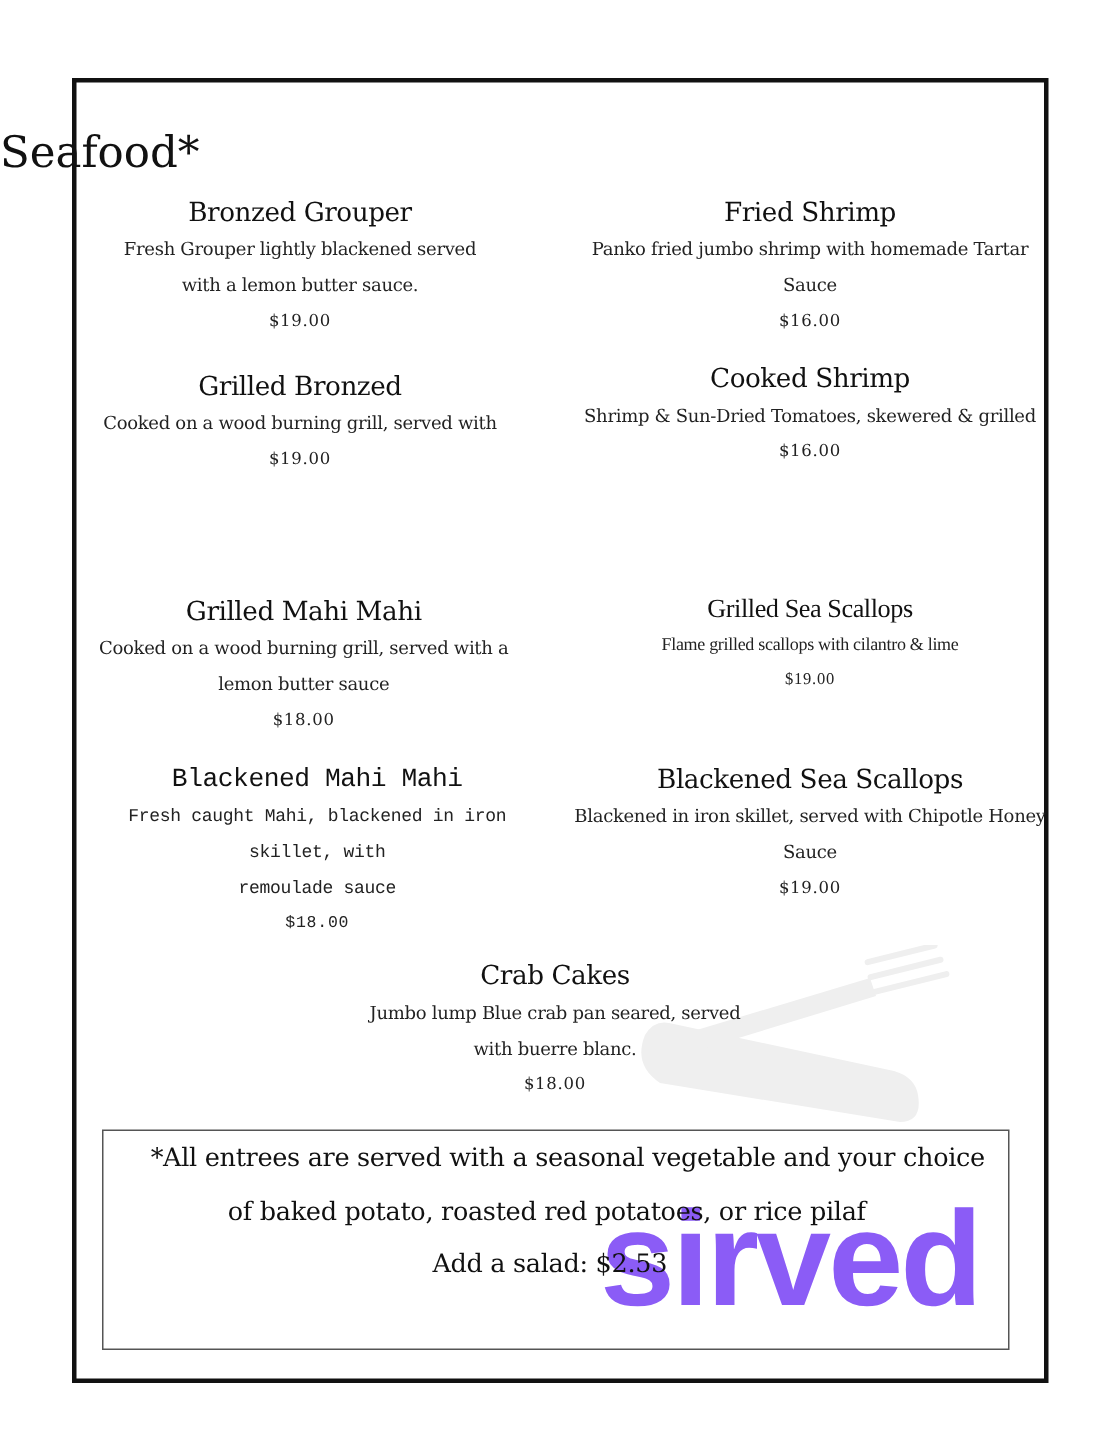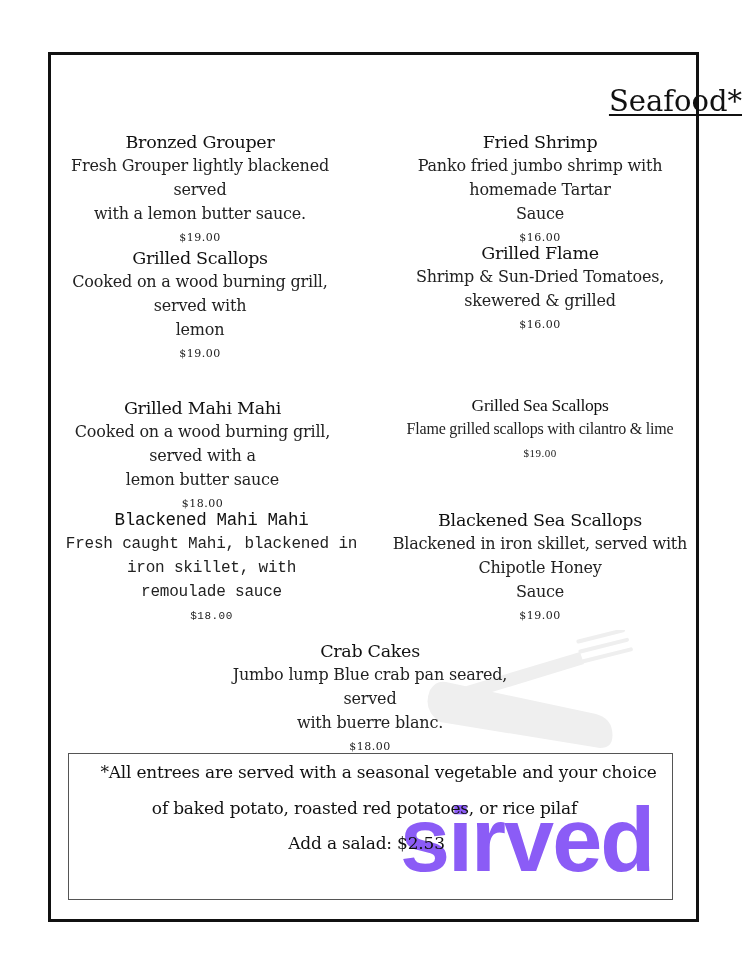--- a/index.html
+++ b/index.html
@@ -43,41 +43,40 @@
       font-size: 90px;
       letter-spacing: -2px;
       color: #8b5cf6;
       line-height: 1;
     }
     .title {
       position: absolute;
       left: 0;
       width: 742px;
       top: 84px;
-      text-align: right;
+      text-align: left;
       font-size: 29px;
       line-height: 34px;
-      text-decoration: underline;
       text-decoration-thickness: 2px;
       text-underline-offset: 3px;
       z-index: 1;
     }
     .item {
       position: absolute;
       text-align: center;
       z-index: 1;
     }
     .item .name {
       font-size: 17.5px;
       line-height: 24px;
       color: #111111;
       letter-spacing: -0.3px;
     }
     .item .desc {
-      font-size: 16px;
+      font-size: 12px;
       line-height: 24px;
       color: #222222;
       letter-spacing: -0.2px;
     }
     .item .price {
       font-size: 11px;
       line-height: 24px;
       color: #222222;
       letter-spacing: 0.5px;
     }
@@ -132,28 +131,27 @@
 </div>
 
 <div class="item" style="left:380px; width:320px; top:130px;">
   <div class="name">Fried Shrimp</div>
   <div class="desc">Panko fried jumbo shrimp with homemade Tartar</div>
   <div class="desc">Sauce</div>
   <div class="price">$16.00</div>
 </div>
 
 <div class="item" style="left:55px; width:290px; top:246px;">
-  <div class="name">Grilled Scallops</div>
+  <div class="name">Grilled Bronzed</div>
   <div class="desc">Cooked on a wood burning grill, served with</div>
-  <div class="desc">lemon</div>
   <div class="price">$19.00</div>
 </div>
 
 <div class="item" style="left:380px; width:320px; top:241px;">
-  <div class="name">Grilled Flame</div>
+  <div class="name">Cooked Shrimp</div>
   <div class="desc">Shrimp &amp; Sun-Dried Tomatoes, skewered &amp; grilled</div>
   <div class="price">$16.00</div>
 </div>
 
 <div class="item" style="left:55px; width:295px; top:396px;">
   <div class="name">Grilled Mahi Mahi</div>
   <div class="desc">Cooked on a wood burning grill, served with a</div>
   <div class="desc">lemon butter sauce</div>
   <div class="price">$18.00</div>
 </div>

